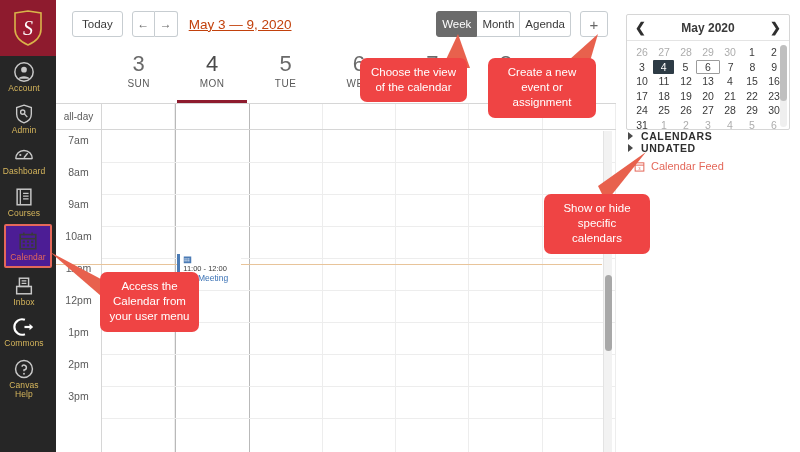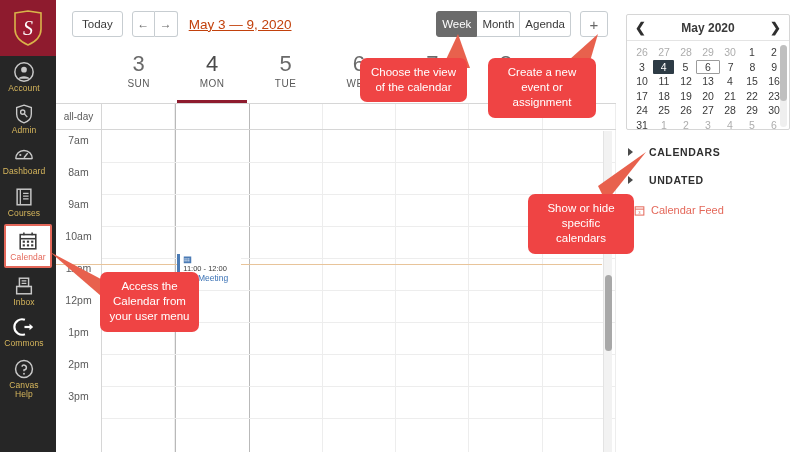--- a/index.html
+++ b/index.html
@@ -24,21 +24,21 @@
     width: 56px; padding: 5px 8px 4px 0;
     display: flex; flex-direction: column; align-items: center;
     text-decoration: none;
   }
   .navitem .nicon { width: 22px; height: 22px; display:block; }
   .navitem .nlabel {
     font-size: 8.5px; color: #D6B65C; margin-top: 1px; line-height: 1.12;
     text-align: center; letter-spacing: .1px;
   }
   .navitem.active {
-    background: #ffffff; border: 2px solid #E4685A;
+    background: #4c1d95; border: 2px solid #E4685A;
     width: 48px; border-radius: 2px; margin: 2px 0;
     padding: 4px 0 3px 0;
   }
   .navitem.active .nlabel { color: #E4685A; }
   .navitem.active .nicon path,
   .navitem.active .nicon rect,
   .navitem.active .nicon circle,
   .navitem.active .nicon line { stroke: #3a3a3a; }
   .navitem.active .nicon .fillr { fill: #3a3a3a; stroke:none; }
 
@@ -158,30 +158,30 @@
   .mcell.outline { border: 1px solid #9B9B9B; }
   #miniscroll {
     position: absolute; right: 2px; top: 4px; width: 7px; bottom: 2px;
     background: #EFEFEF; border-radius: 4px;
   }
   #miniscroll .mthumb {
     position: absolute; left: 0; width: 7px; top: 0; height: 56px;
     background: #BFBFBF; border-radius: 4px;
   }
   .section {
-    display: flex; align-items: center; margin-top: 16px; cursor: pointer; gap: 8px;
+    display: flex; align-items: center; cursor: pointer;
   }
   .section .caret {
     width: 0; height: 0; border-left: 5px solid #4a4a4a;
     border-top: 4px solid transparent; border-bottom: 4px solid transparent;
     margin-right: 8px; margin-left: 2px;
   }
   .section .stitle { font-size: 10.5px; color: #2f2f2f; font-weight: bold; letter-spacing: .6px; }
   #feedlink {
-    display: flex; align-items: center; margin-top: 18px; margin-left: 8px;
+    display: flex; align-items: center; margin-top: 6px; margin-left: 8px;
     text-decoration: none; cursor: pointer;
   }
   #feedlink .fico { width: 11px; height: 11px; margin-right: 6px; display: block; }
   #feedlink .ftext { font-size: 11px; color: #E4685A; }
 
   
   .callout {
     position: absolute; background: #ef4444; color: #fff; border-radius: 7px;
     font-size: 11.5px; line-height: 1.32; text-align: center;
     padding: 7px 8px; z-index: 40;
@@ -513,15 +513,15 @@
   <div class="callout" style="left:488px; top:58px; width:108px;">Create a new event or assignment</div>
 
   <svg class="ctail" style="left:50px; top:252px; width:64px; height:50px;" viewBox="0 0 64 50">
     <path d="M0 0 L64 34 L58 50 Z" fill="#E8614D"></path>
   </svg>
   <div class="callout" style="left:100px; top:272px; width:99px;">Access the Calendar from your user menu</div>
 
   <svg class="ctail" style="left:590px; top:152px; width:56px; height:50px;" viewBox="0 0 56 50">
     <path d="M56 0 L8 34 L16 50 Z" fill="#E8614D"></path>
   </svg>
-  <div class="callout" style="left:528px; top:194px; width:106px;">Show or hide specific calendars</div>
+  <div class="callout" style="left:544px; top:194px; width:106px;">Show or hide specific calendars</div>
 
 </div>
 
 </body></html>

